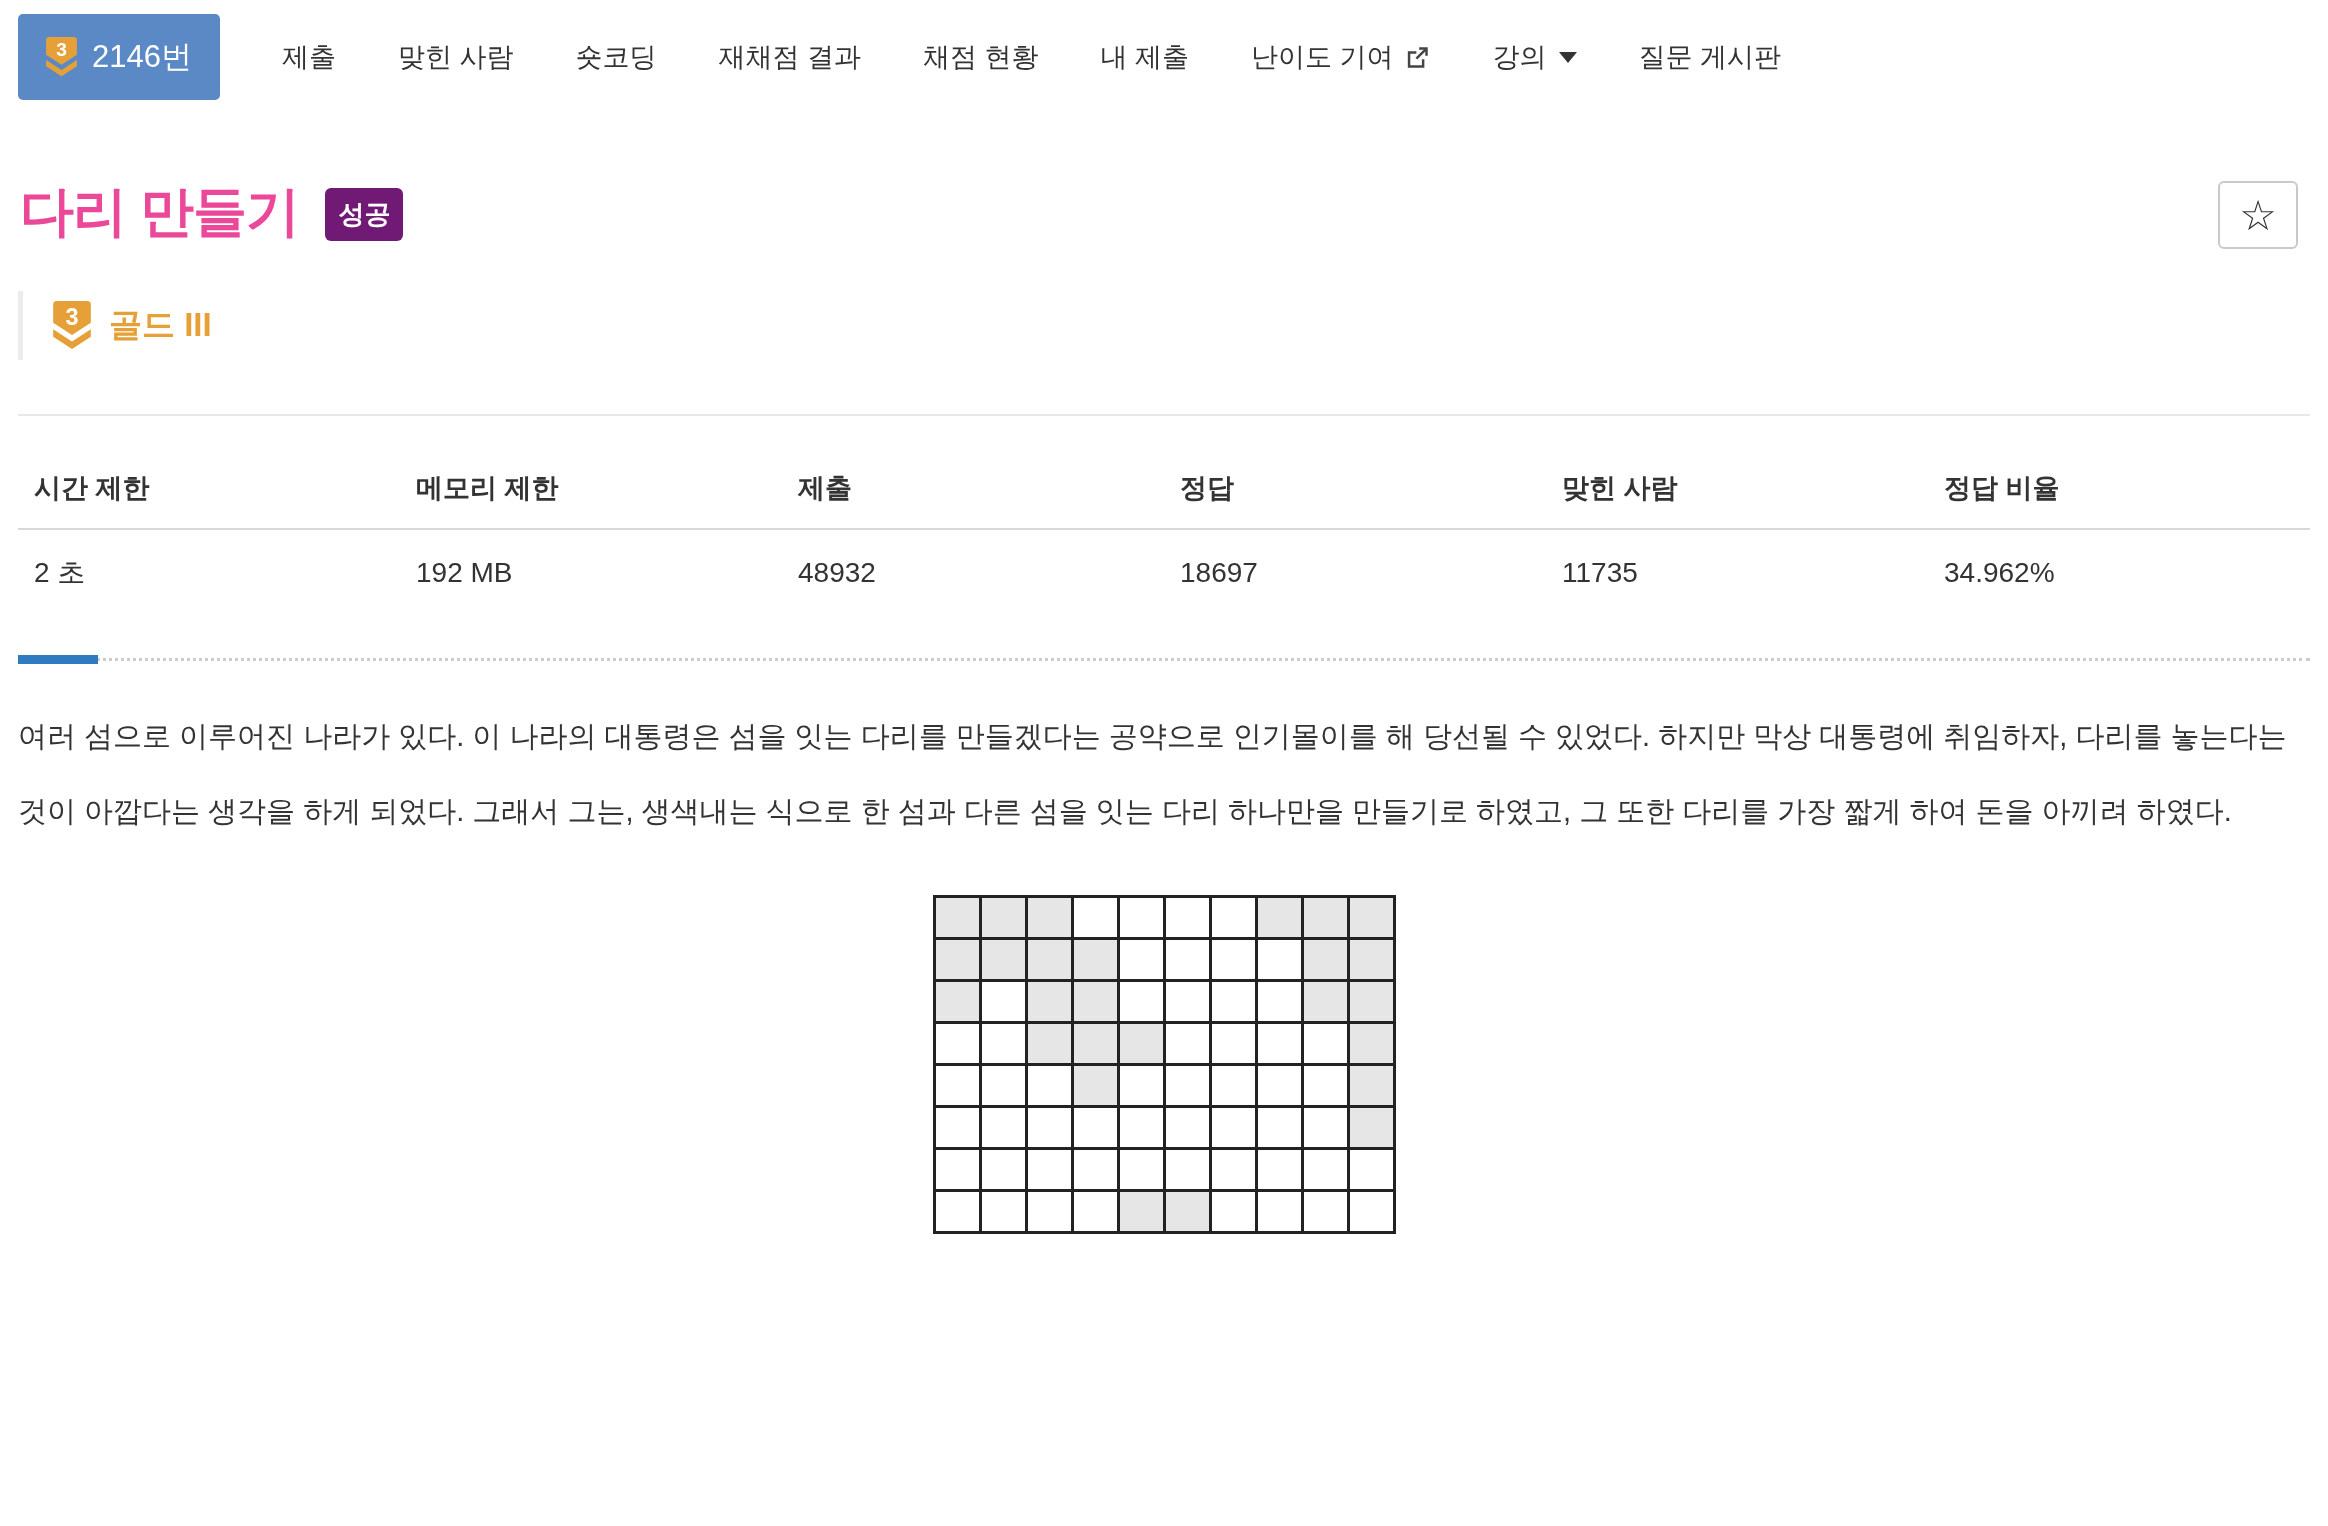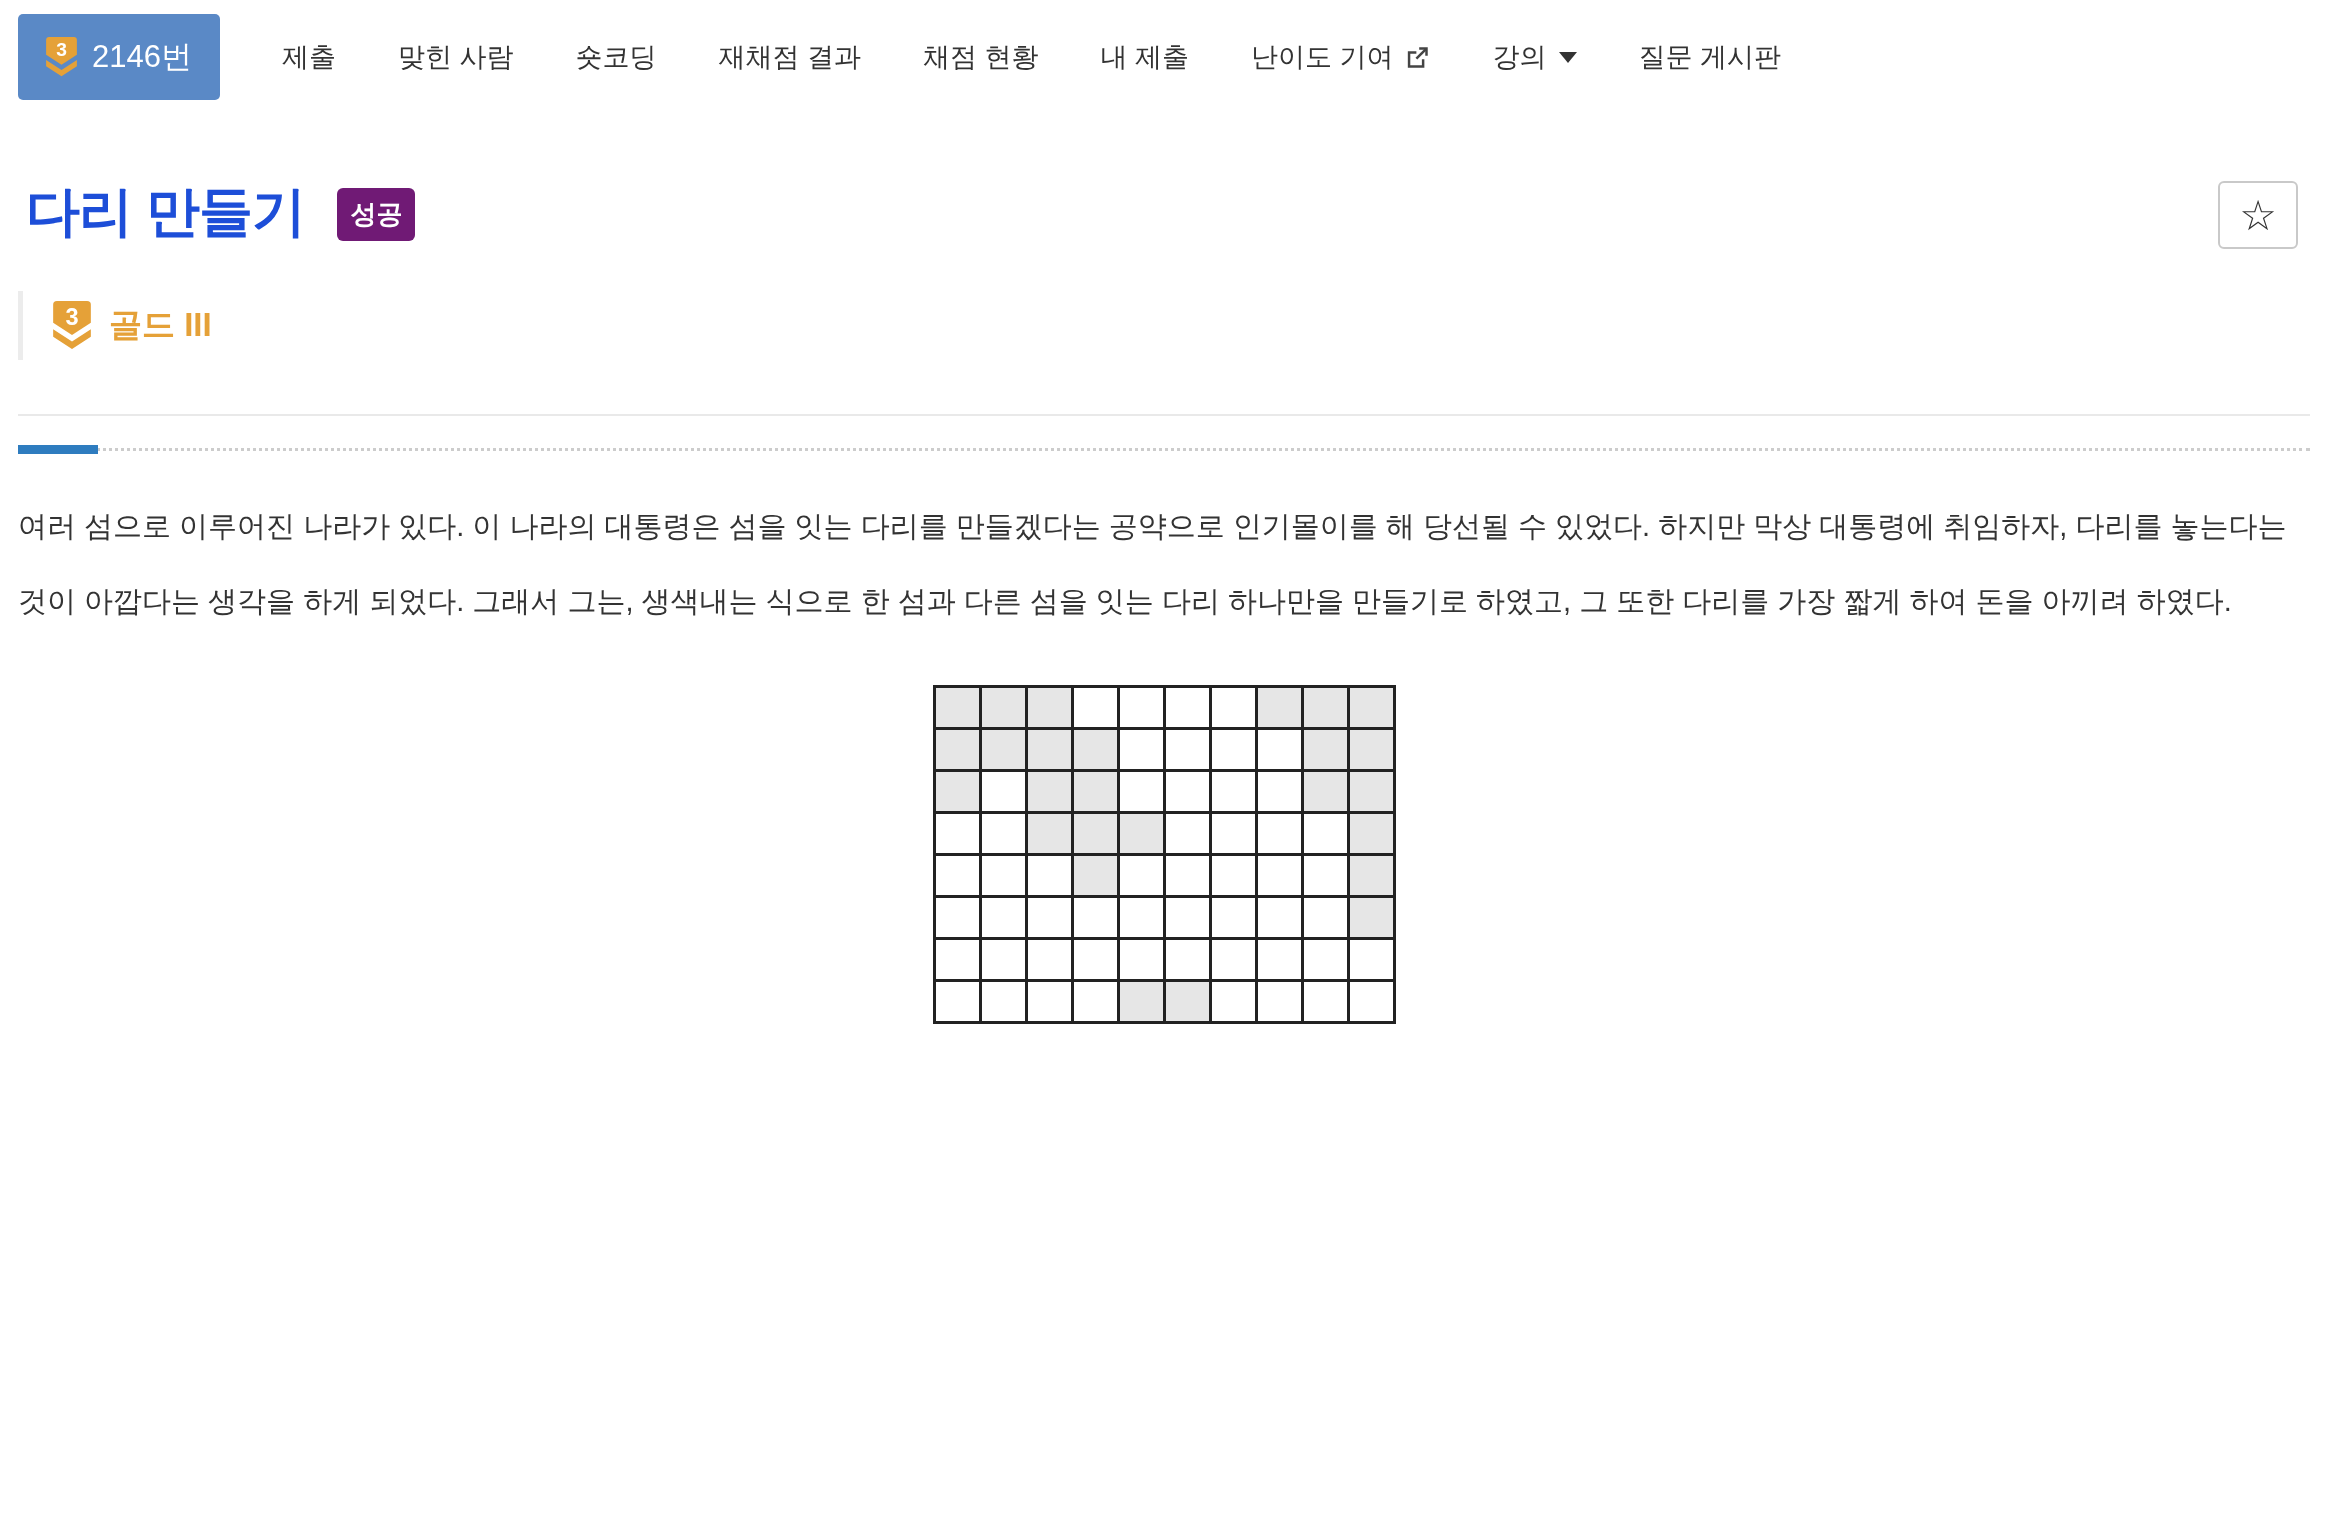--- a/index.html
+++ b/index.html
@@ -51,22 +51,22 @@
   
   .tier-badge-sm { width: 31px; height: 40px; }
   .tier-badge-md { width: 38px; height: 49px; }
 
   
   .title-row { margin-top: 76px; position: relative; }
   .page-title {
     display: inline;
     font-size: 54px;
     font-weight: bold;
-    color: #1d4ed8;
-    margin: 8px;
+    color: #ec4899;
+    margin: 2px;
     letter-spacing: -1px;
     text-align: center;
   }
   .status-badge {
     display: inline-block;
     background: #701a75;
     color: #fff;
     font-size: 26px;
     font-weight: bold;
     padding: 9px 13px;
@@ -216,20 +216,42 @@
     <svg class="tier-badge-md" viewBox="0 0 40 52">
       <path d="M4 0 h32 a4 4 0 0 1 4 4 v19 L20 36 0 23 V4 a4 4 0 0 1 4 -4 z" fill="#e5a138"></path>
       <text x="20" y="25" text-anchor="middle" font-size="25" font-weight="bold" fill="#ffffff" font-family="Liberation Sans, sans-serif">3</text>
       <path d="M0 30 20 43 40 30 v8 L20 51 0 38 z" fill="#e5a138"></path>
     </svg>
     <span class="tier-name">골드 III</span>
   </blockquote>
 
   <hr class="sep">
 
+  <table class="stats">
+    <thead>
+      <tr>
+        <th>시간 제한</th>
+        <th>메모리 제한</th>
+        <th>제출</th>
+        <th>정답</th>
+        <th>맞힌 사람</th>
+        <th>정답 비율</th>
+      </tr>
+    </thead>
+    <tbody>
+      <tr>
+        <td>2 초</td>
+        <td>192 MB</td>
+        <td>48932</td>
+        <td>18697</td>
+        <td>11735</td>
+        <td>34.962%</td>
+      </tr>
+    </tbody>
+  </table>
 
   <section>
     <div class="headline-rule">
       <span class="blue-bar"></span>
     </div>
     <p class="problem-text">여러 섬으로 이루어진 나라가 있다. 이 나라의 대통령은 섬을 잇는 다리를 만들겠다는 공약으로 인기몰이를 해 당선될 수 있었다. 하지만 막상 대통령에 취임하자, 다리를 놓는다는 것이 아깝다는 생각을 하게 되었다. 그래서 그는, 생색내는 식으로 한 섬과 다른 섬을 잇는 다리 하나만을 만들기로 하였고, 그 또한 다리를 가장 짧게 하여 돈을 아끼려 하였다.</p>
     <div class="map-grid" style="grid-template-columns: repeat(10, 43px);">
         <div class="cell" style="background: rgb(230, 230, 230);"></div>
         <div class="cell" style="background: rgb(230, 230, 230);"></div>
         <div class="cell" style="background: rgb(230, 230, 230);"></div>

